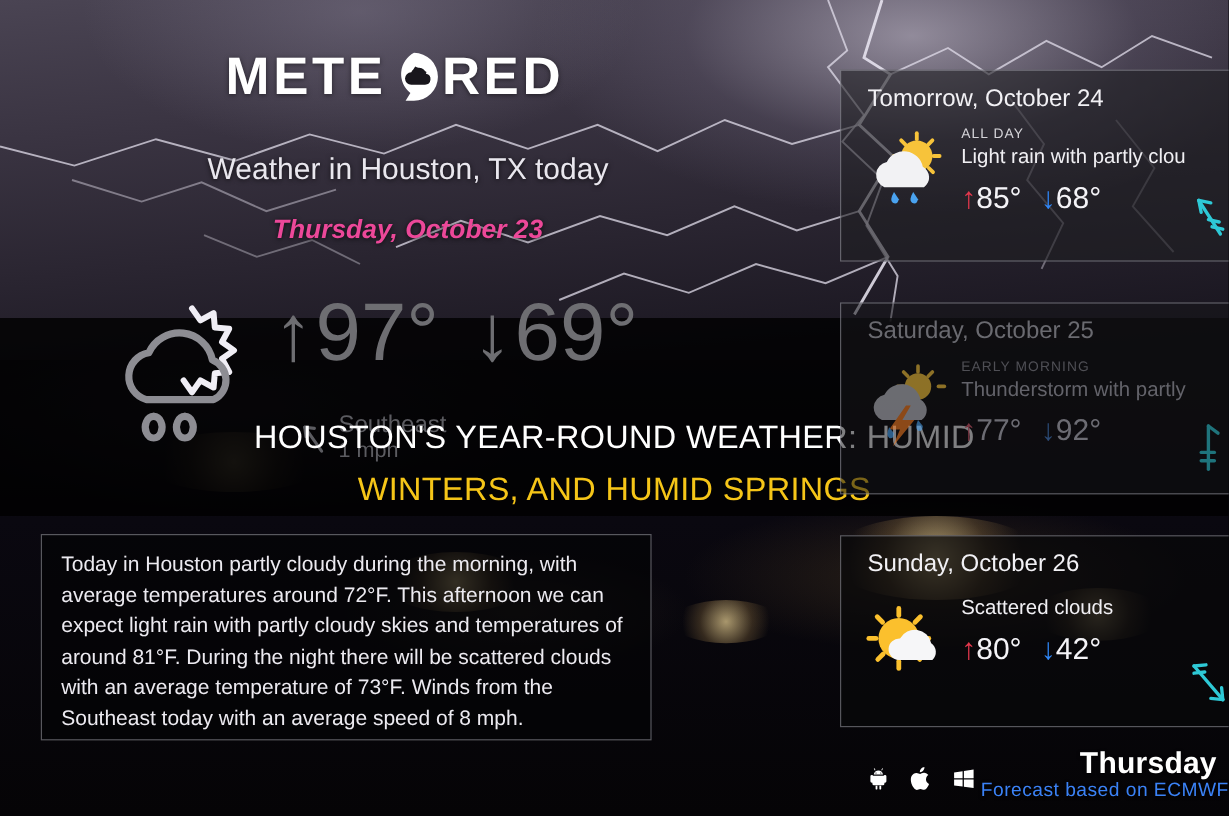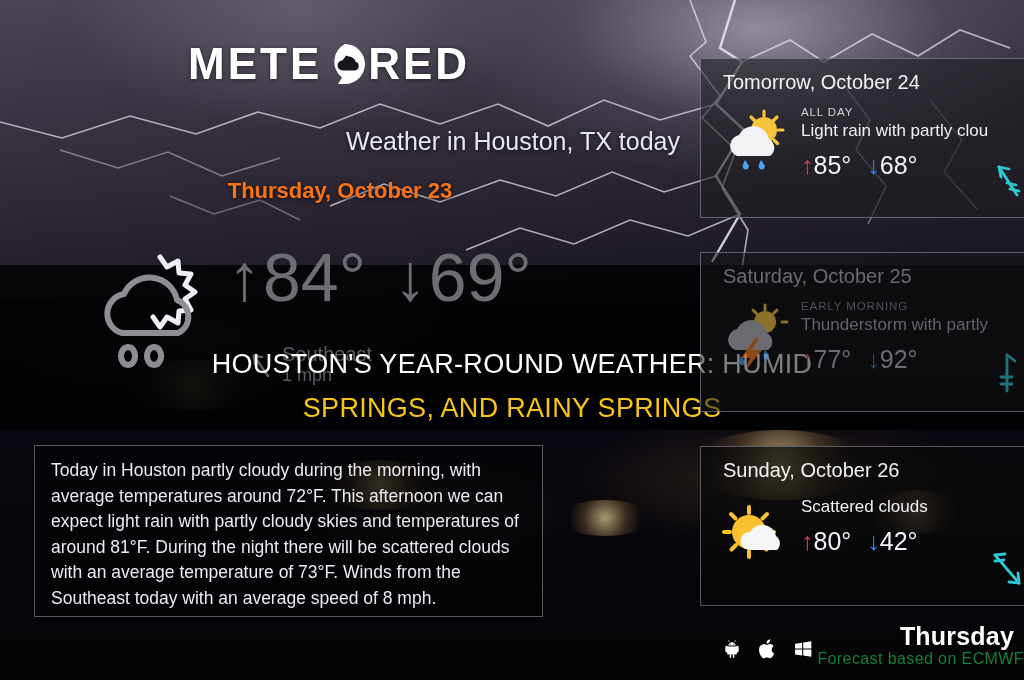--- a/index.html
+++ b/index.html
@@ -55,28 +55,29 @@
     justify-content: flex-end;
   }
   .logo-o {
     display: inline-block; width: 42px; height: 42px; position: relative;
     margin: 0 2px;
   }
   .logo-o svg { position: absolute; left: 0; top: 0; }
 
   
   .head-line1 {
-    position: absolute; left: 0; top: 127px; width: 680px; text-align: right;
+    position: absolute; left: 0; top: 127px; width: 680px; text-align: center;
     color: #e9e7ee; font-size: 25px; font-weight: 400;
     text-shadow: 0 1px 4px rgba(0,0,0,.7);
   }
   .head-line2 {
     position: absolute; left: 0; top: 178px; width: 680px; text-align: center;
-    color: #f97316; font-size: 22px; font-weight: 600;
+    color: #ec4899; font-size: 22px; font-weight: 600;
     text-shadow: 0 1px 4px rgba(0,0,0,.7);
+    font-style: italic;
   }
 
   
   .today-icon { position: absolute; left: 88px; top: 243px; width: 140px; height: 130px; }
   .today-temps {
     position: absolute; left: 228px; top: 243px;
     display: flex; align-items: center; gap: 28px;
     font-size: 68px; font-weight: 400; color: #6e6e72; line-height: 1;
   }
   .today-temps .t { display: flex; align-items: center; }
@@ -157,21 +158,21 @@
     display: flex; gap: 16px; align-items: center;
   }
   .os-icons svg { fill: #ffffff; }
   .cyc-name {
     position: absolute; right: 10px; top: 622px;
     color: #ffffff; font-size: 25px; font-weight: 700; letter-spacing: .2px;
     text-shadow: 0 1px 3px rgba(0,0,0,.8);
   }
   .cyc-sub {
     position: absolute; right: 0px; top: 650px;
-    color: #15803d; font-size: 16px; letter-spacing: .4px;
+    color: #3b82f6; font-size: 16px; letter-spacing: .4px;
     text-shadow: 0 1px 3px rgba(0,0,0,.8);
   }
 </style>
 </head>
 <body>
 
 <div id="stage">
 
   <div class="bg-sky">
     <svg width="1024" height="300" style="position:absolute;left:0;top:0;">
@@ -222,21 +223,21 @@
         <path d="M34 90 a20 20 0 0 1 2 -39 a28 28 0 0 1 53 6 a18 18 0 0 1 1 33 Z"></path>
         <path d="M40 104 a7 9 0 1 0 .1 0"></path>
         <path d="M66 104 a7 9 0 1 0 .1 0"></path>
       </g>
     </svg>
   </div>
 
   <div class="today-temps">
     <span class="t">
         <span class="arw">↑</span>
-        <span>84°</span>
+        <span>97°</span>
       </span>
     <span class="t">
         <span class="arw">↓</span>
         <span>69°</span>
       </span>
   </div>
 
   <div class="wind-block">
     <span>
       <svg width="26" height="42" viewBox="0 0 26 42">
@@ -248,21 +249,21 @@
       </svg>
     </span>
     <span>
       <span class="wdir">Southeast</span><br>
       <span class="wspd">1 mph</span>
     </span>
   </div>
 
   <div class="ov-title">
     <span class="l1">HOUSTON'S YEAR-ROUND WEATHER: HUMID</span>
-    <span class="l2">SPRINGS, AND RAINY SPRINGS</span>
+    <span class="l2">WINTERS, AND HUMID SPRINGS</span>
   </div>
 
   <div class="desc">Today in Houston partly cloudy during the morning, with average temperatures around 72°F. This afternoon we can expect light rain with partly cloudy skies and temperatures of around 81°F. During the night there will be scattered clouds with an average temperature of 73°F. Winds from the Southeast today with an average speed of 8 mph.</div>
 
   <div class="card c1">
     <div class="cday">Tomorrow, October 24</div>
     <div class="crow">
       <div class="cicon">
         <svg width="76" height="76" viewBox="0 0 76 76">
           <circle cx="47" cy="24" r="13" fill="#f7c33a"></circle>

